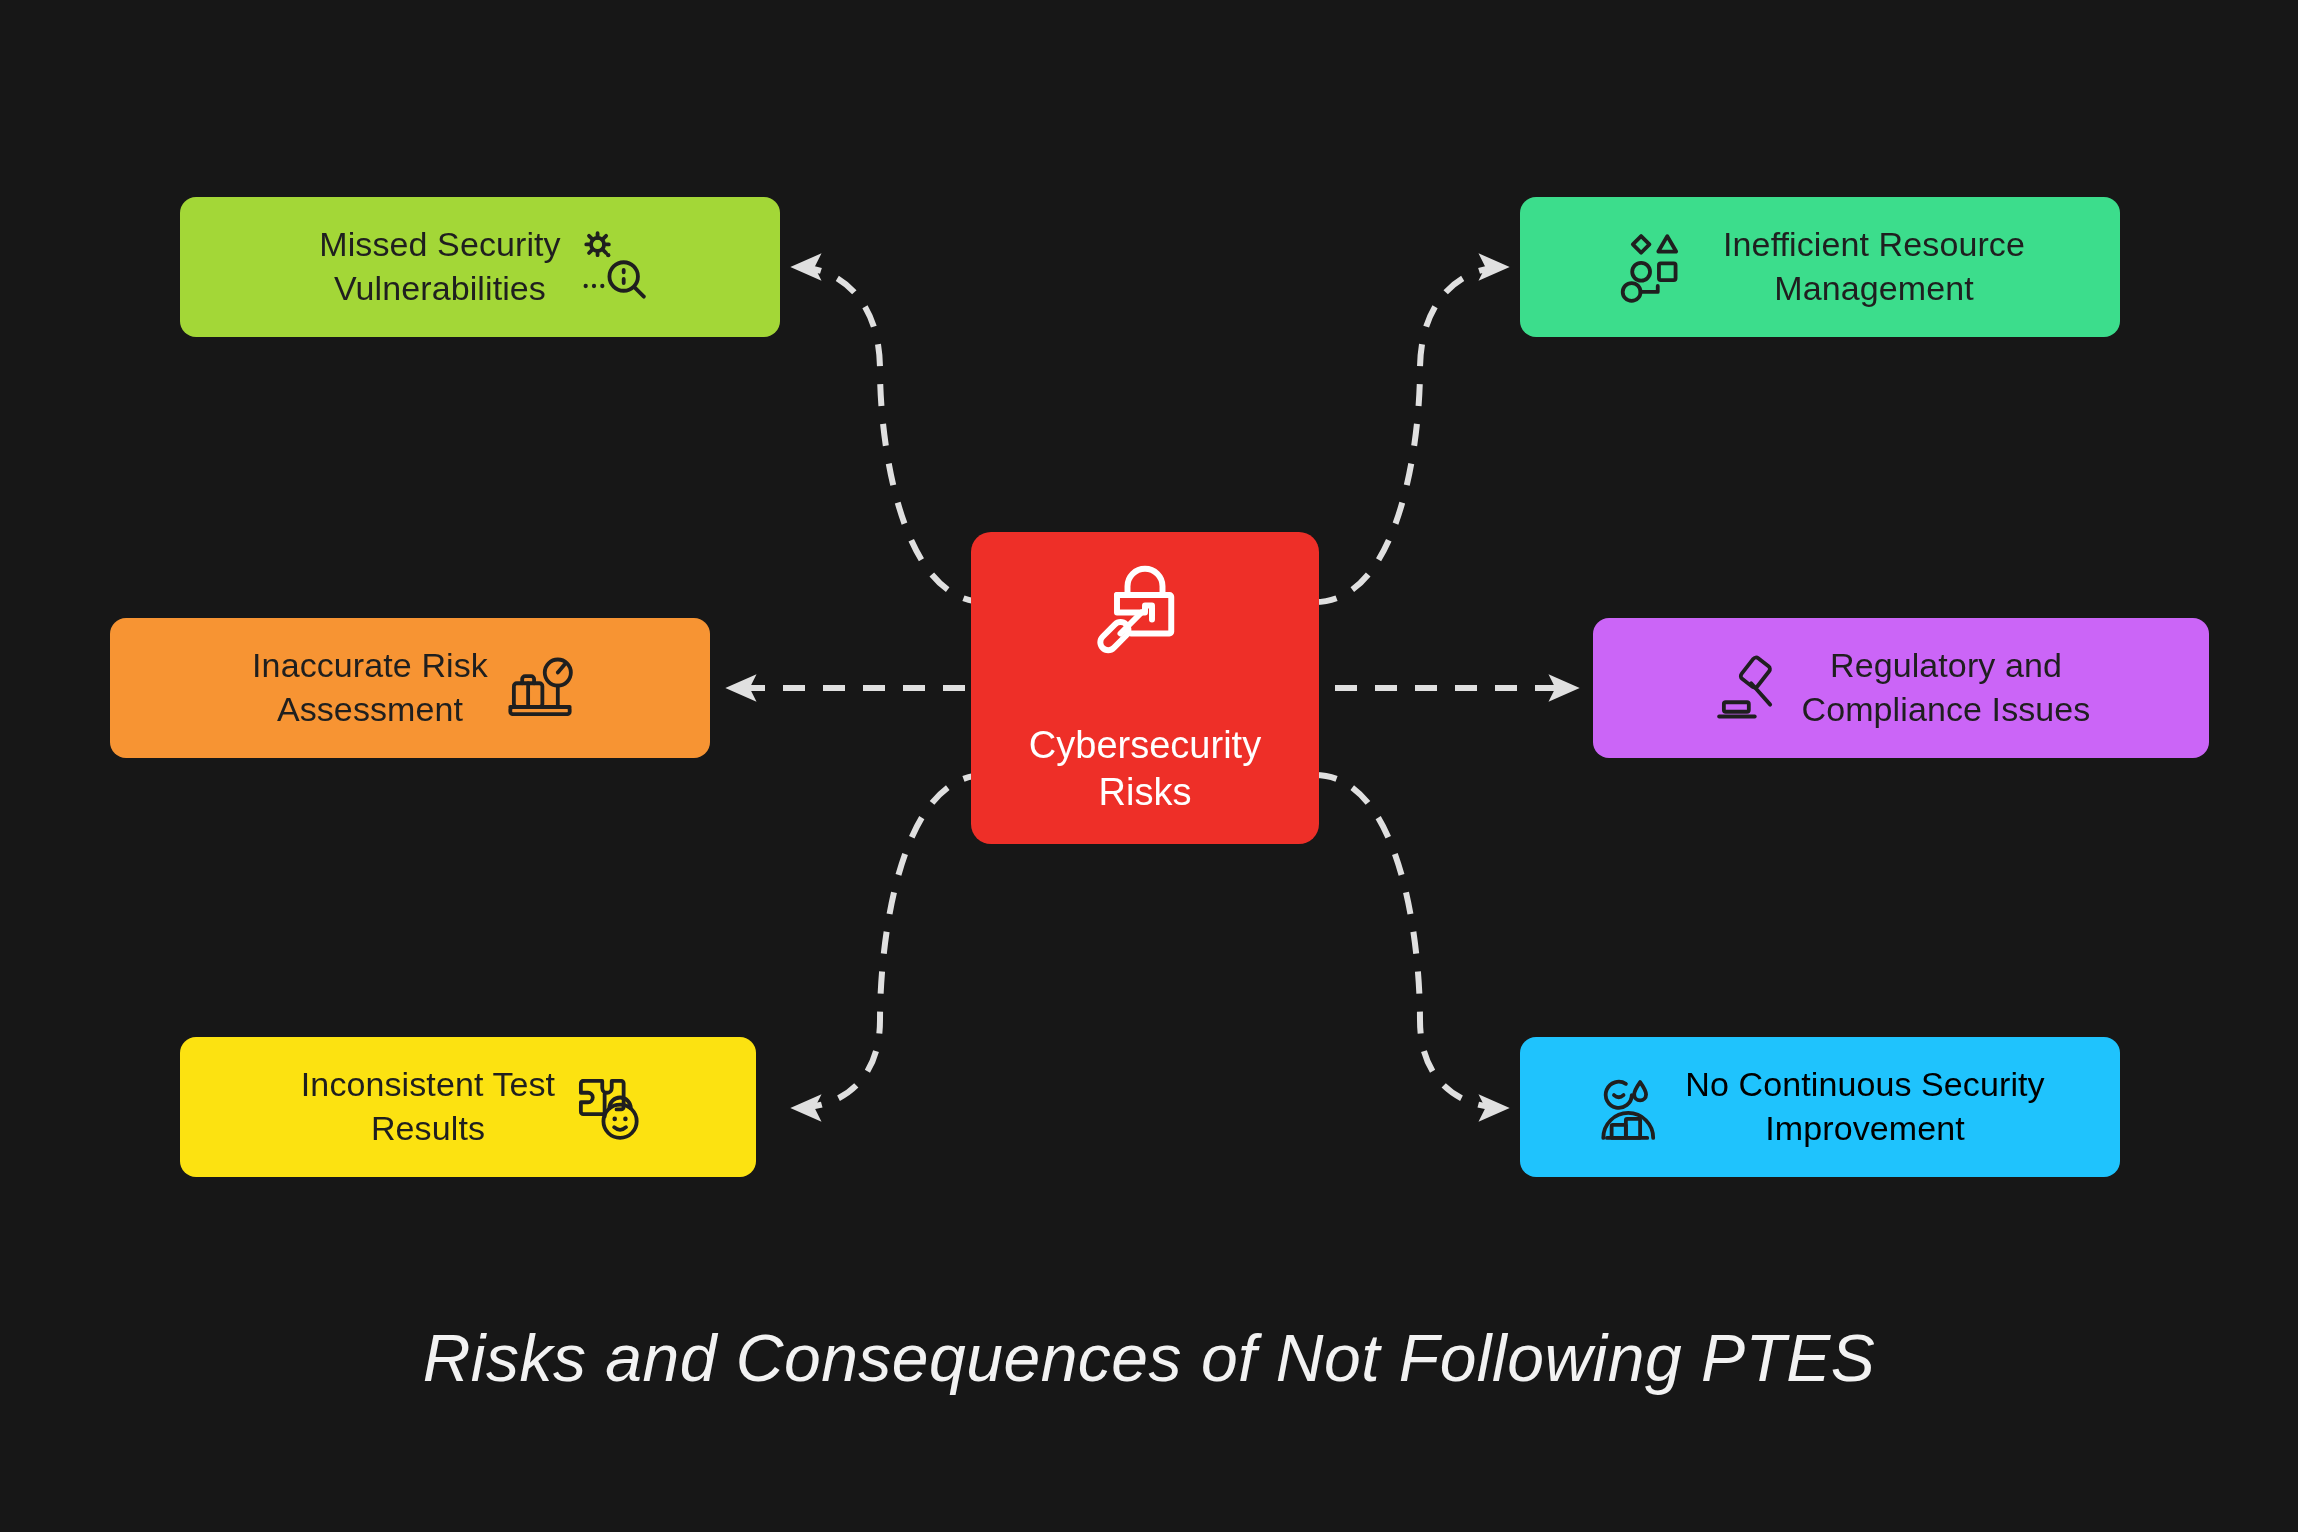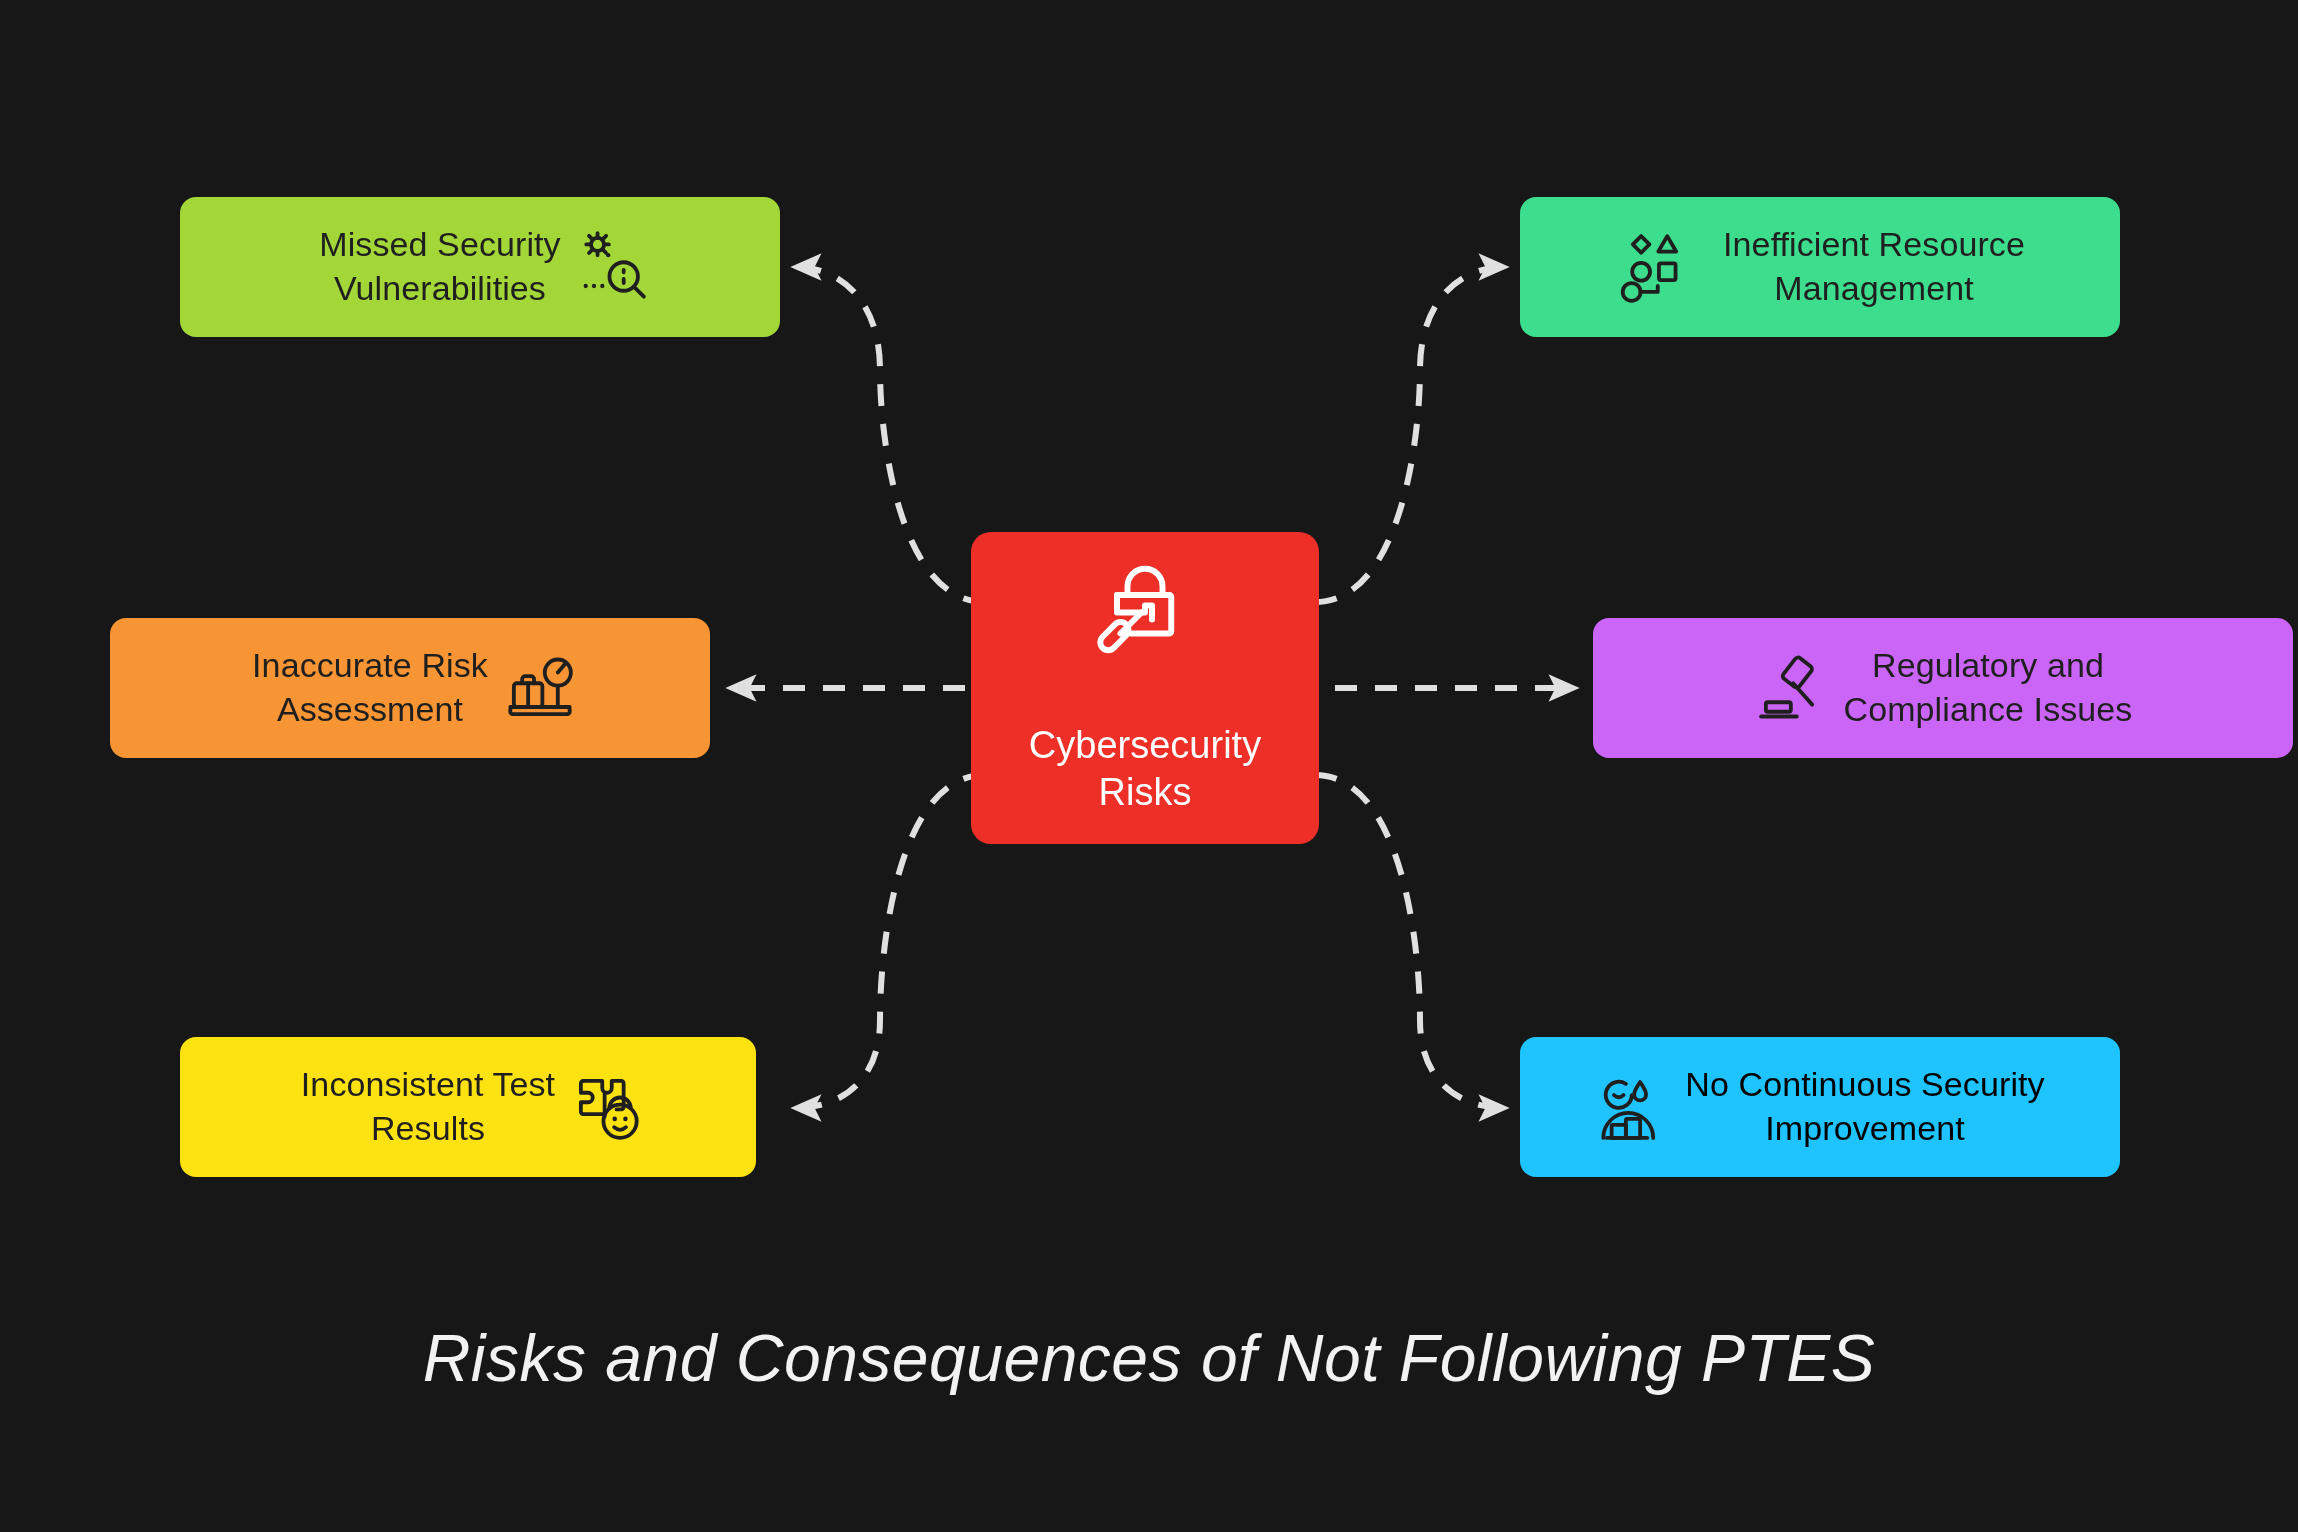--- a/index.html
+++ b/index.html
@@ -181,21 +181,21 @@
         <circle cx="22" cy="36" r="7.5"></circle>
         <rect x="37" y="29" width="14" height="14" rx="1.5"></rect>
         <circle cx="14" cy="53" r="7.5"></circle>
         <path d="M21.5 53 H36 v-5"></path>
       </svg>
     </span>
     <div class="node-label" style="color: rgb(31, 31, 31);">Inefficient Resource
 Management</div>
   </div>
 
-  <div class="node right" id="node-4" style="left: 1593px; top: 618px; width: 700px; height: 140px; background: rgb(203, 101, 247);">
+  <div class="node right" id="node-4" style="left: 1593px; top: 618px; width: 616px; height: 140px; background: rgb(203, 101, 247);">
     <span class="node-icon">
       <svg viewBox="0 0 64 64" fill="none" stroke="#1f1f1f" stroke-width="3.2" stroke-linecap="round" stroke-linejoin="round">
         <rect x="28" y="8" width="17" height="22" rx="3" transform="rotate(38 36.5 19)"></rect>
         <path d="M33 28 L49 46"></path>
         <rect x="10" y="44" width="21" height="8" rx="1.5"></rect>
         <path d="M6 56 H36"></path>
       </svg>
     </span>
     <div class="node-label" style="color: rgb(31, 31, 31);">Regulatory and
 Compliance Issues</div>

